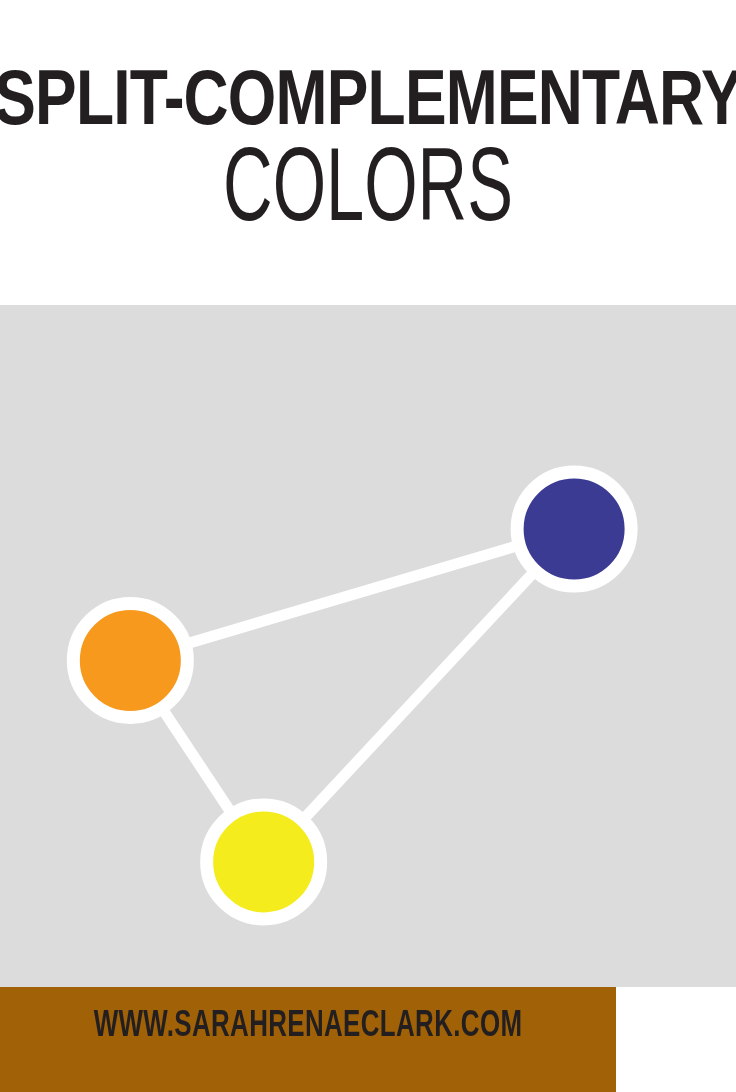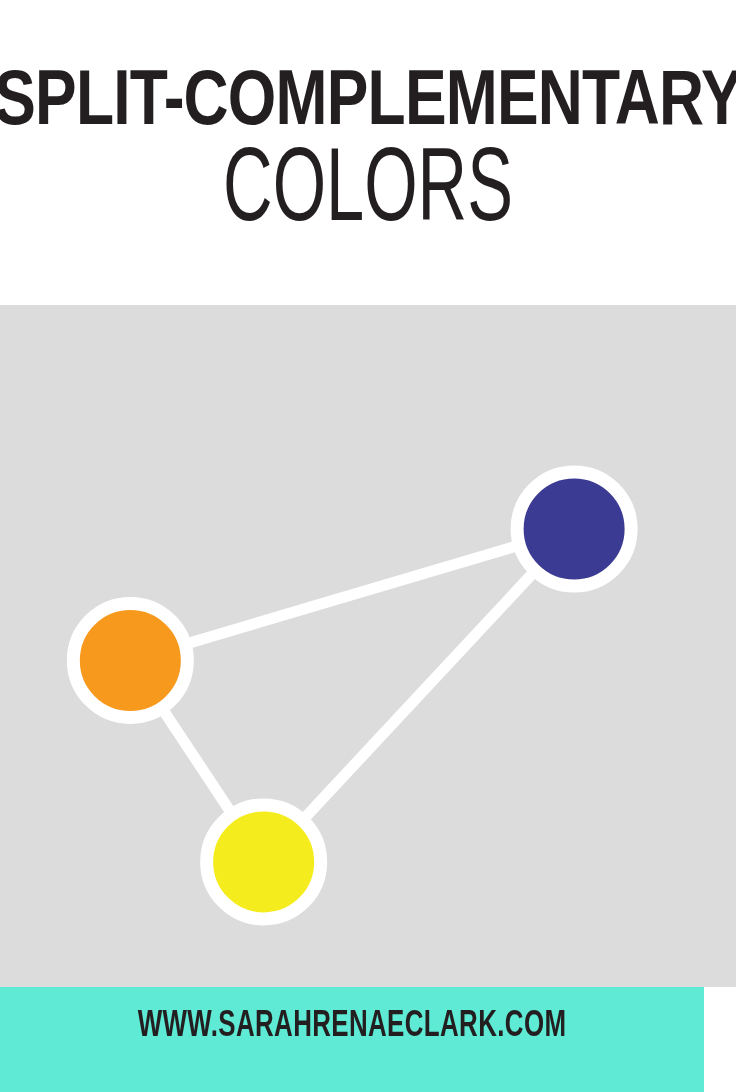--- a/index.html
+++ b/index.html
@@ -75,23 +75,23 @@
     left: 0;
     top: 0;
     display: block;
   }
 
   
   .footer {
     position: absolute;
     left: 0;
     top: 987px;
-    width: 704px;
+    width: 616px;
     height: 105px;
-    background: #5eead4;
+    background: #a16207;
   }
   .footer-url {
     position: absolute;
     left: 50%;
     top: 19px;
     transform: translateX(-50%) scaleX(0.72);
     transform-origin: center top;
     white-space: nowrap;
     font-family: "Liberation Sans", sans-serif;
     font-weight: bold;

